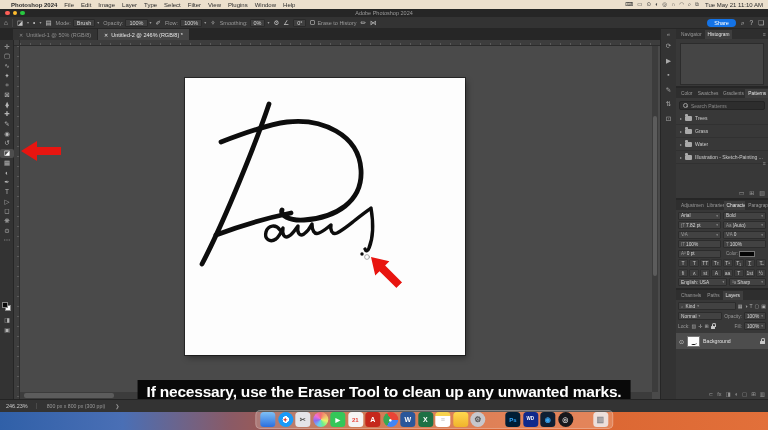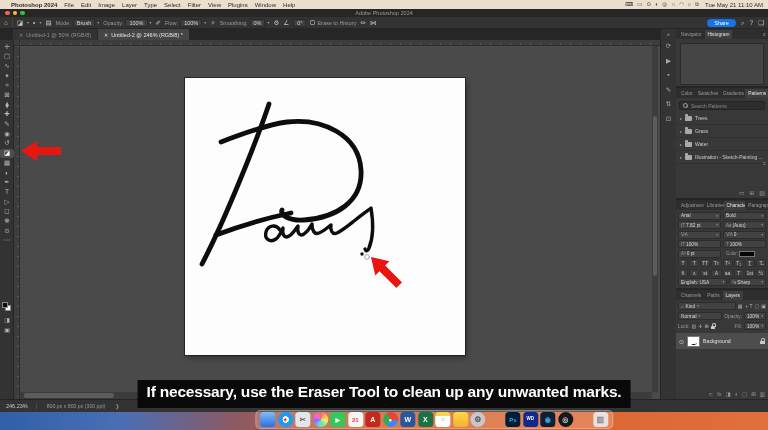--- a/index.html
+++ b/index.html
@@ -138,21 +138,21 @@
   .status-caret { font-size:5px; color:#9a9a9a; }
 
   
   .desktop { position:absolute; left:0; top:412px; width:768px; height:18px; background:linear-gradient(90deg,#3060a8 0%,#4a6fb5 16%,#8a5a66 30%,#c05a30 45%,#d8622f 65%,#e2703a 100%); z-index:10; }
   .dock { position:absolute; left:50%; transform:translateX(-36%); top:410px; height:19px; background:rgba(255,240,230,0.22); border:0.5px solid rgba(255,255,255,0.25); border-radius:5px; display:flex; align-items:center; gap:2.5px; padding:0 4px; z-index:45; }
   .dock-app { width:15px; height:15px; border-radius:3.5px; display:flex; align-items:center; justify-content:center; overflow:hidden; flex:0 0 auto; }
   .dock-app.circle { border-radius:50%; }
   .dock-glyph { font-size:7px; font-weight:bold; line-height:1; }
 
   
-  .caption { position:absolute; left:50%; transform:translateX(-50%); top:380px; height:28px; background:#090909; color:#fff; font-size:15.5px; font-weight:bold; line-height:23px; padding:0 9px; white-space:nowrap; z-index:60; letter-spacing:-0.2px; }
+  .caption { position:absolute; left:50%; transform:translateX(-50%); top:380px; height:19px; background:#090909; color:#fff; font-size:15.5px; font-weight:bold; line-height:23px; padding:0 9px; white-space:nowrap; z-index:60; letter-spacing:-0.2px; }
 </style>
 </head>
 <body>
 
 <div id="screen">
 
   <div class="menubar">
     <span class="apple"></span>
     <div class="menu-items">
 

